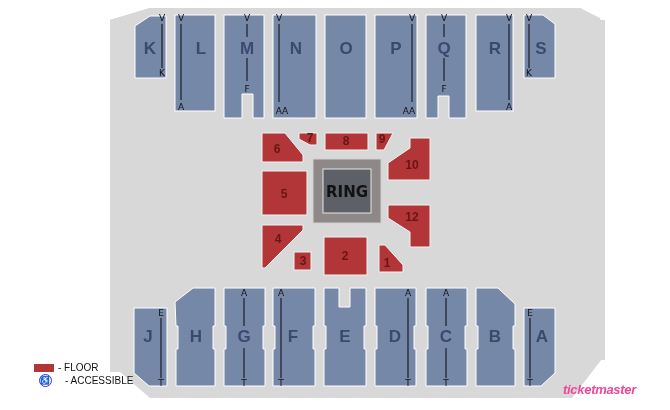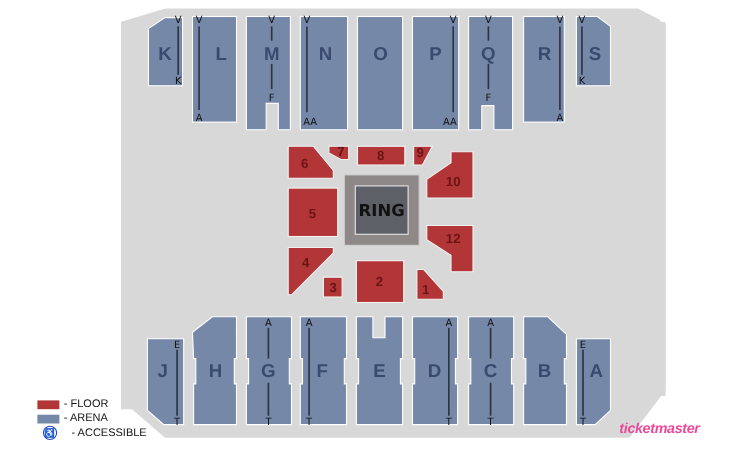--- a/index.html
+++ b/index.html
@@ -197,22 +197,18 @@
     <text class="sec-label" x="542" y="338">A</text>
   </g>
 </svg>
 
 <div class="legend">
   <div class="legend-row">
     <span class="swatch" style="background:#b23638"></span>
     <span>- FLOOR</span>
   </div>
   <div class="legend-row">
-    <span class="swatch" style="background:#7588a8"></span>
-    <span>- ARENA</span>
-  </div>
-  <div class="legend-row">
     <span class="acc-icon">♿</span>
     <span>-  ACCESSIBLE</span>
   </div>
 </div>
 
 <div class="brand">ticketmaster</div>
 
 </body></html>

